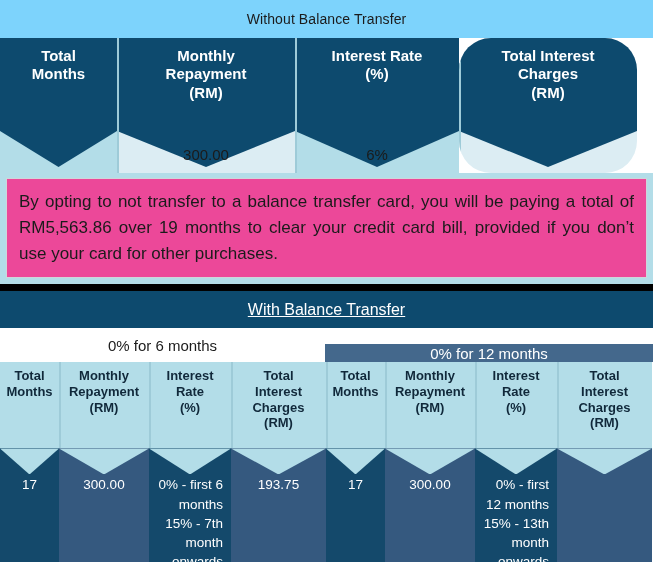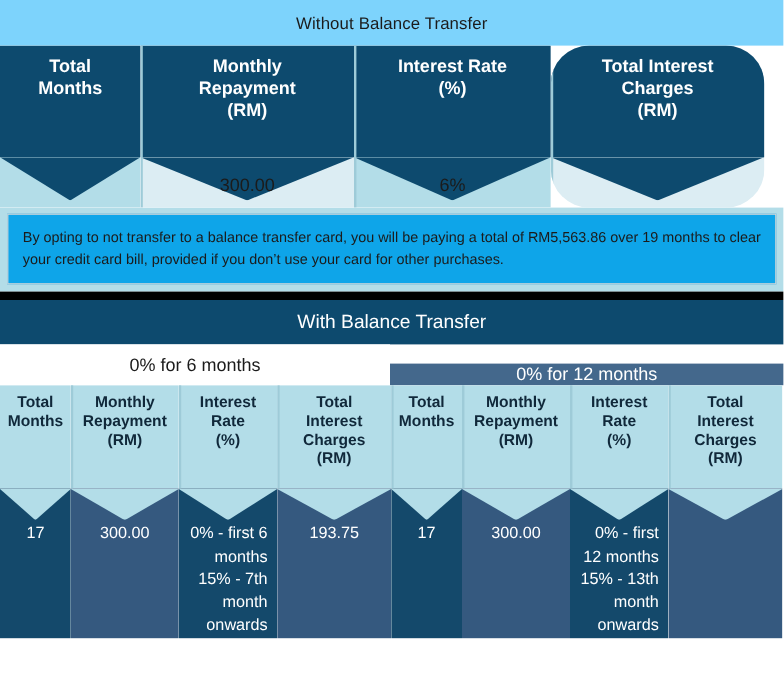--- a/index.html
+++ b/index.html
@@ -49,32 +49,32 @@
   .t1val{
     position:absolute; left:0; right:0; bottom:10px;
     text-align:center; font-size:15px; color:#1b1b1b; z-index:3;
   }
   
   .t1sep{ position:absolute; top:0; bottom:0; width:2px; background:#9ecbd8; z-index:4; }
 
   
   .descwrap{ background:#b3dde8; padding:5px 6px 6px 6px; }
   .desc{
-    background:#0ea5e9; border:1px solid #cfd6d9;
+    background:#ec4899; border:1px solid #cfd6d9;
     padding:10px 12px 11px 12px;
-    font-size:12px; line-height:1.52; color:#1b1b1b;
+    font-size:17px; line-height:1.52; color:#1b1b1b;
     text-align:justify;
   }
 
   .blackbar{ height:7px; background:#000000; }
 
   
   .sec2-title{
     height:37px; background:#0d4a6e; color:#ffffff;
-    font-size:16px; display:flex; align-items:center; justify-content:center;
+    font-size:16px; display:flex; align-items:center; justify-content:center;text-decoration:underline;
   }
 
   .tabs{ display:flex; height:34px; }
   .tab{
     display:flex; align-items:center; justify-content:center;
     font-size:15px; cursor:pointer;
   }
   .tab.active{ width:325px; background:#ffffff; color:#1b1b1b; }
   .tab.inactive{ width:328px; background:#44688c; color:#ffffff;margin-top:16px; }
 

